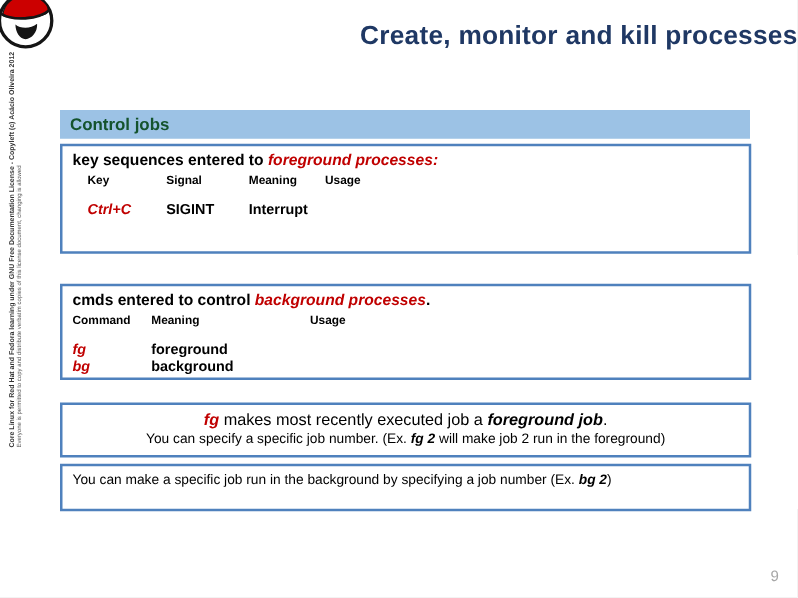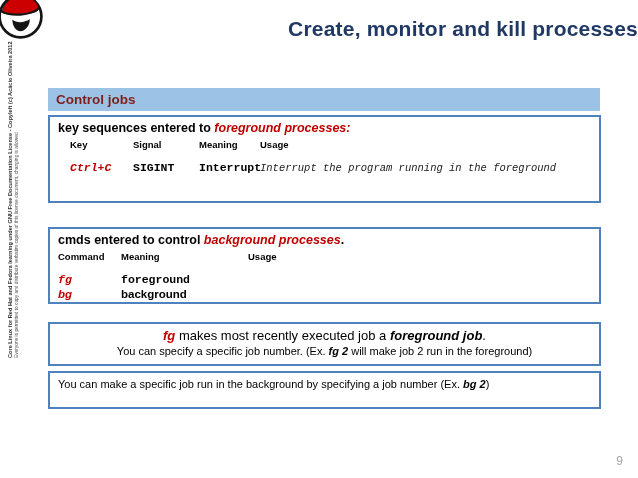--- a/index.html
+++ b/index.html
@@ -16,39 +16,39 @@
   }
   
   .license { position:absolute; left:7px; top:96px; width:28px; height:262px; }
   .license-inner { width:262px; transform-origin:0 0; transform:rotate(-90deg) translateX(-262px); }
   .license-l1 { font-size:5.6px; font-weight:bold; color:#333; white-space:nowrap; }
   .license-l2 { font-size:4.8px; color:#555; white-space:nowrap; margin-top:1px; }
 
   .section-bar {
     position:absolute; left:48px; top:88px; width:552px; height:23px;
     background:#9cc2e5; display:flex; align-items:center; padding-left:8px;
-    font-size:13.5px; font-weight:bold; color:#7f1d1d;
+    font-size:13.5px; font-weight:bold; color:#14532d;
   }
   .box {
     position:absolute; left:48px; width:553px; background:#fff;
     border:2px solid #4f81bd;
   }
   .box1 { top:115px; height:88px; padding:4px 8px; }
   .box2 { top:227px; height:77px; padding:4px 8px; }
   .box3 { top:322px; height:44px; padding:4px 0;text-align:center; }
   .box4 { top:371px; height:38px; padding:3px 8px; }
 
   .box-title { font-size:12.5px; font-weight:bold; }
   .red-it { color:#c00000; font-style:italic; font-weight:bold; }
 
   .grid4 { display:grid; grid-template-columns:63px 66px 61px 1fr; align-items:baseline;margin-left:12px; }
   .grid3 { display:grid; grid-template-columns:63px 127px 1fr; align-items:baseline; }
   .thead { font-size:9.5px; font-weight:bold; margin-top:4px; }
   .trow  { font-size:11.5px; line-height:14px; }
-  .rows-gap { margin-top:11px;font-family:Liberation Mono, monospace; }
+  .rows-gap { margin-top:11px; }
   .cell-bold { font-weight:bold; }
   .cell-usage { font-style:italic; font-size:10.5px; color:#1a1a1a; }
   .usage-indent { padding-left:64px; }
 
   .note-l1 { font-size:13px; }
   .note-l2 { font-size:11px; margin-top:2px; }
   .bold-it { font-weight:bold; font-style:italic; }
 
   .pagenum {
     position:absolute; right:15px; bottom:10px; font-size:12px; color:#a6a6a6;
@@ -86,21 +86,20 @@
     <div class="grid4 thead">
       <span>Key</span>
       <span>Signal</span>
       <span>Meaning</span>
       <span>Usage</span>
     </div>
     <div class="grid4 trow rows-gap">
       <span class="red-it">Ctrl+C</span>
       <span class="cell-bold">SIGINT</span>
       <span class="cell-bold">Interrupt</span>
-      <span class="cell-usage">Interrupt the program running in the foreground</span>
     </div>
   </div>
 
   <div class="box box2">
     <div class="box-title">
       <span>cmds entered to control </span><span class="red-it">background processes</span><span>.</span>
     </div>
     <div class="grid3 thead">
       <span>Command</span>
       <span>Meaning</span>

